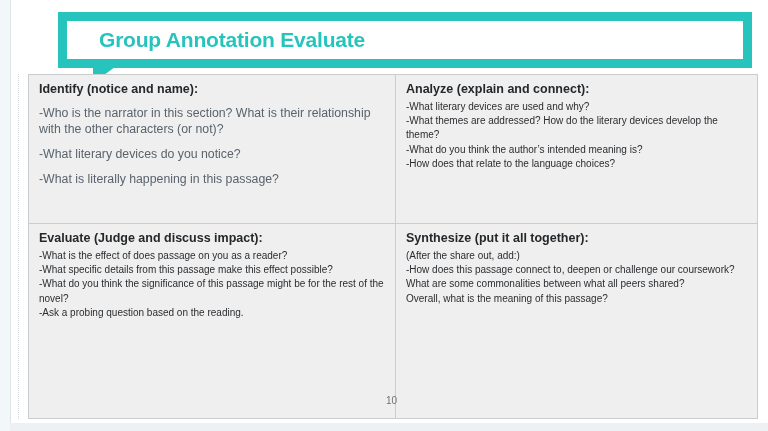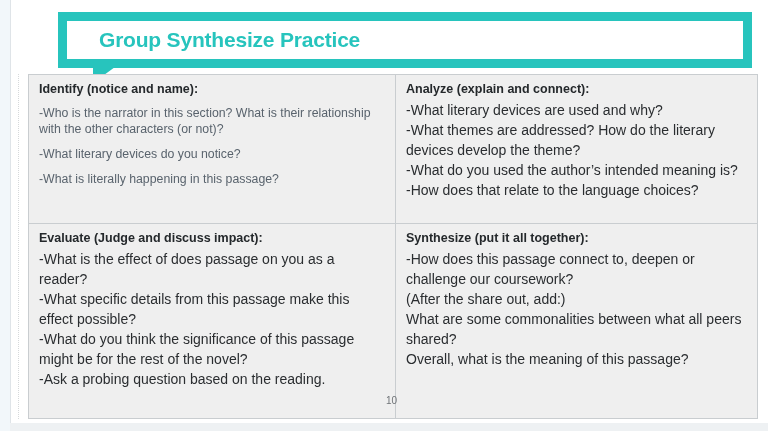--- a/index.html
+++ b/index.html
@@ -118,21 +118,21 @@
   .cell-lines-loose p {
     margin: 0 0 9px 0;
     font-size: 12.3px;
     line-height: 1.32;
     color: #59636d;
   }
   .cell-lines-loose p:first-of-type { margin-top: 7px; }
 
   .cell-lines-tight p {
     margin: 0;
-    font-size: 14px;
+    font-size: 10px;
     line-height: 1.43;
     color: #2a2d30;
   }
 
   .slide-number {
     position: absolute;
     left: 386px; top: 396px;
     font-size: 10px;
     color: #6f7377;
     line-height: 1;
@@ -143,21 +143,21 @@
 
 <div id="slide-root">
 
   <div class="left-strip"></div>
   <div class="slide-surface"></div>
   <div class="slide-bottom-band"></div>
   <div class="margin-guide"></div>
 
   <div class="title-bubble">
     <div class="title-bubble-inner">
-      <span class="title-text">Group Synthesize Practice</span>
+      <span class="title-text">Group Annotation Evaluate</span>
     </div>
   </div>
   <div class="bubble-tail"></div>
 
   <div class="qtable">
 
     <div class="qrow qrow-top">
 
       <div class="qcell qcell-left">
         <div class="cell-head">Identify (notice and name):</div>
@@ -166,21 +166,21 @@
           <p>-What literary devices do you notice?</p>
           <p>-What is literally happening in this passage?</p>
         </div>
       </div>
 
       <div class="qcell qcell-right">
         <div class="cell-head">Analyze (explain and connect):</div>
         <div class="cell-lines-tight">
           <p>-What literary devices are used and why?</p>
           <p>-What themes are addressed? How do the literary devices develop the theme?</p>
-          <p>-What do you used the author’s intended meaning is?</p>
+          <p>-What do you think the author’s intended meaning is?</p>
           <p>-How does that relate to the language choices?</p>
         </div>
       </div>
 
     </div>
 
     <div class="qrow qrow-bottom">
 
       <div class="qcell qcell-left">
         <div class="cell-head">Evaluate (Judge and discuss impact):</div>
@@ -188,22 +188,22 @@
           <p>-What is the effect of does passage on you as a reader?</p>
           <p>-What specific details from this passage make this effect possible?</p>
           <p>-What do you think the significance of this passage might be for the rest of the novel?</p>
           <p>-Ask a probing question based on the reading.</p>
         </div>
       </div>
 
       <div class="qcell qcell-right">
         <div class="cell-head">Synthesize (put it all together):</div>
         <div class="cell-lines-tight">
+          <p>(After the share out, add:)</p>
           <p>-How does this passage connect to, deepen or challenge our coursework?</p>
-          <p>(After the share out, add:)</p>
           <p>What are some commonalities between what all peers shared?</p>
           <p>Overall, what is the meaning of this passage?</p>
         </div>
       </div>
 
     </div>
 
   </div>
 
   <div class="slide-number">10</div>

